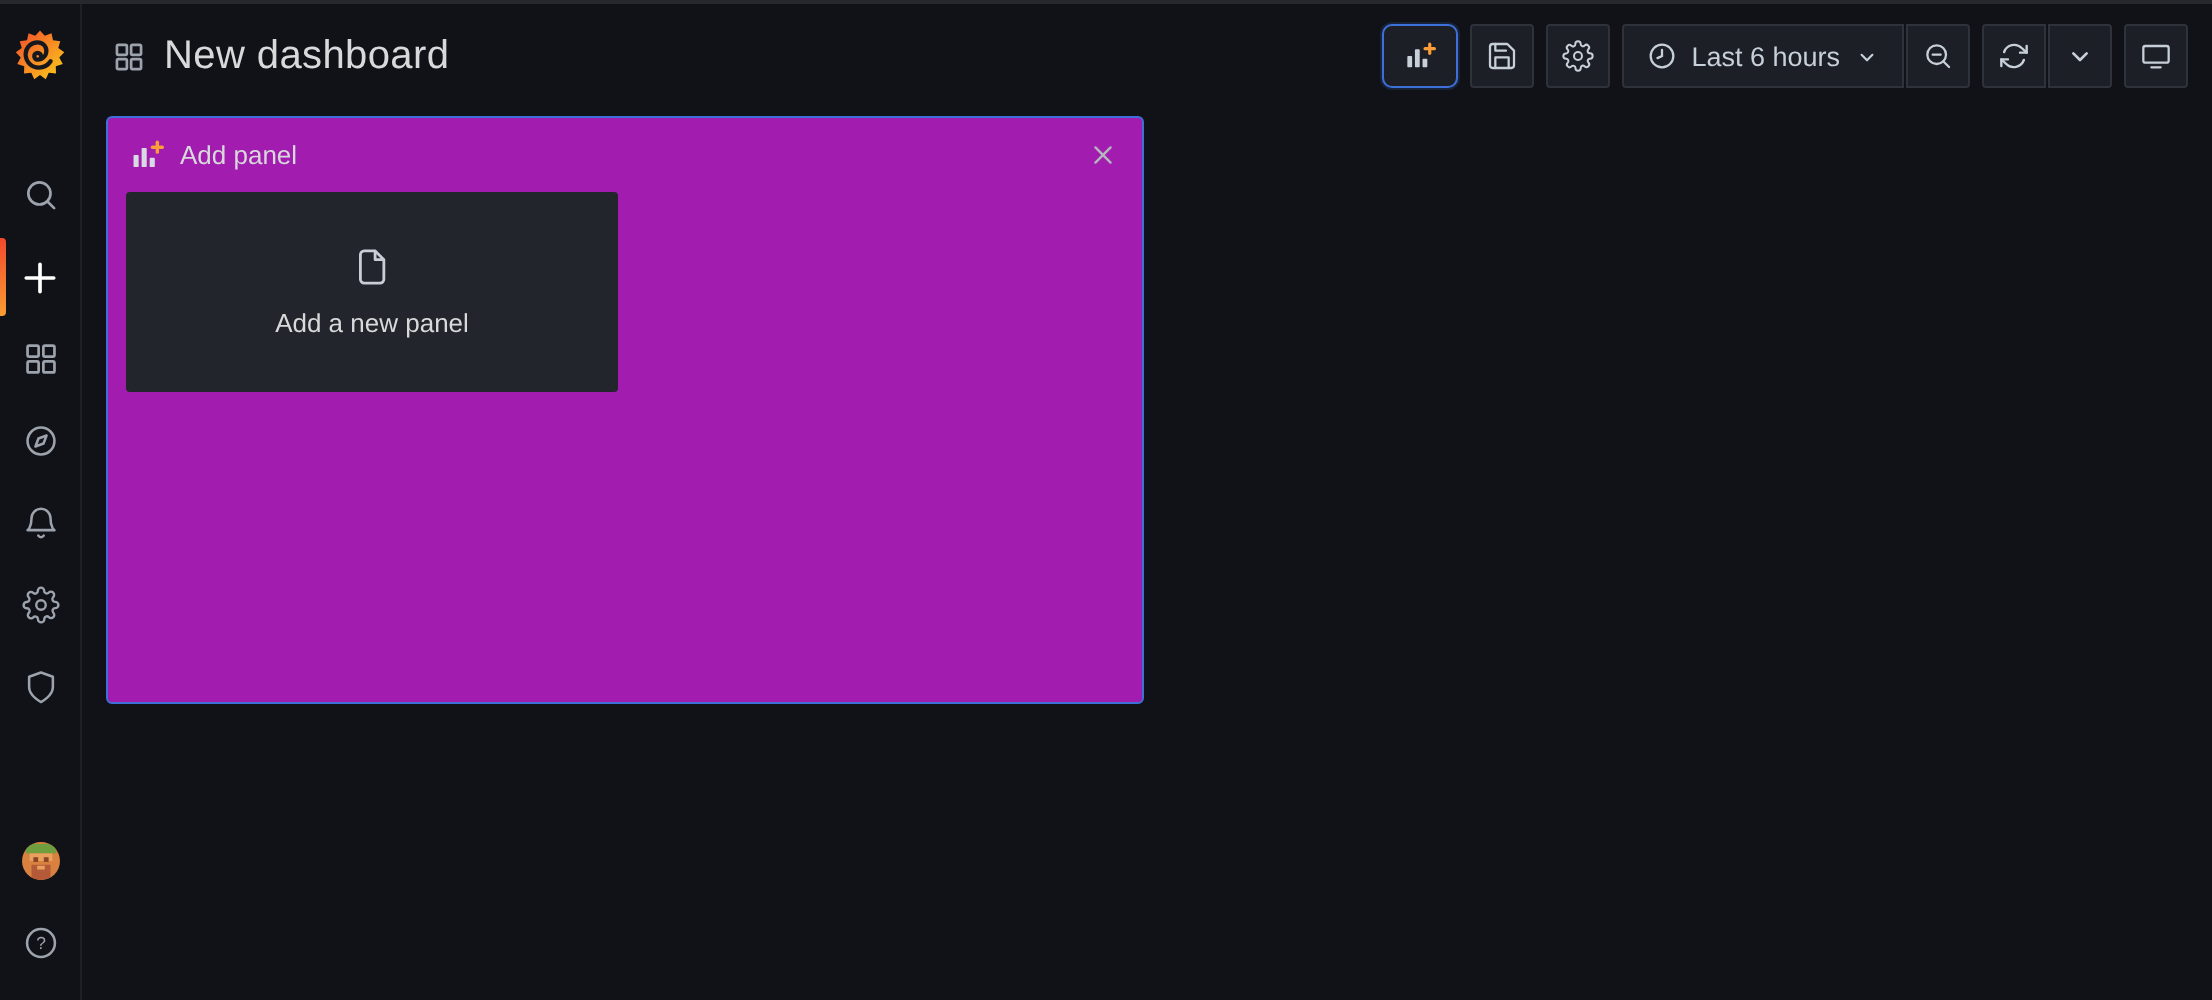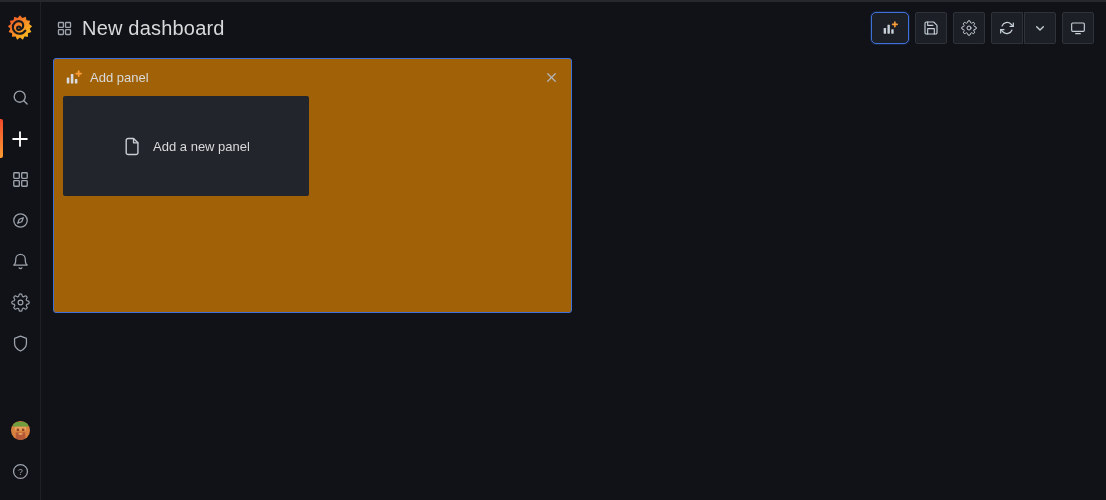--- a/index.html
+++ b/index.html
@@ -53,32 +53,32 @@
   .tb-btn svg { width:16px; height:16px; }
   .tb-btn .small-chev { width:13px; height:13px; }
   .tb-btn.primary { border:1px solid #3d71d9; border-radius:5px; min-width:38px; box-shadow:0 0 0 1px rgba(61,113,217,.18); }
   .btn-group .tb-btn { border-radius:0; }
   .btn-group .tb-btn:first-child { border-radius:2px 0 0 2px; }
   .btn-group .tb-btn:last-child { border-radius:0 2px 2px 0; }
   .time-btn { padding:0 11px; font-size:13.5px; font-weight:500; white-space:nowrap; }
 
   
   .widget {
-    position:absolute; left:53px; top:58px; width:519px; height:255px;
-    background:#a16207; border:1px solid #3d71d9; border-radius:3px; z-index:3;
+    position:absolute; left:53px; top:58px; width:519px; height:294px;
+    background:#a21caf; border:1px solid #3d71d9; border-radius:3px; z-index:3;
   }
   .widget-header { height:36px; display:flex; align-items:center; padding:0 11px; gap:8px; }
   .widget-header .hdr-icon { display:flex; }
   .widget-title { font-size:13px; font-weight:500; color:#d8d9da; flex:1; }
   .close-btn { color:#b4b7bd; cursor:pointer; display:flex; padding:2px; }
   .close-btn svg { width:13px; height:13px; }
   .widget-body { display:grid; grid-template-columns:1fr 1fr; gap:8px 7px; padding:1px 9px 0; }
   .option-card {
     height:100px; background:#22252b; border-radius:2px; cursor:pointer;
-    display:flex; flex-direction:row; align-items:center; justify-content:center; gap:10px;
+    display:flex; flex-direction:column; align-items:center; justify-content:center; gap:10px;
   }
   .option-card .card-icon { color:#c9ced6; display:flex; }
   .option-card svg { width:21px; height:21px; }
   .option-label { font-size:13px; color:#d8d9da; }
 </style>
 </head>
 <body>
 
 <div class="top-line"></div>
 
@@ -230,20 +230,45 @@
 
     <div class="tb-btn">
       <span style="display:flex">
         <svg viewBox="0 0 24 24" fill="none" stroke="currentColor" stroke-width="1.5" stroke-linecap="round" stroke-linejoin="round" width="16" height="16">
           <circle cx="12" cy="12" r="3"></circle>
           <path d="M19.4 15a1.65 1.65 0 0 0 .33 1.82l.06.06a2 2 0 0 1-2.83 2.83l-.06-.06a1.65 1.65 0 0 0-1.82-.33 1.65 1.65 0 0 0-1 1.51V21a2 2 0 0 1-4 0v-.09A1.65 1.65 0 0 0 9 19.4a1.65 1.65 0 0 0-1.82.33l-.06.06a2 2 0 0 1-2.83-2.83l.06-.06a1.65 1.65 0 0 0 .33-1.82 1.65 1.65 0 0 0-1.51-1H3a2 2 0 0 1 0-4h.09A1.65 1.65 0 0 0 4.6 9a1.65 1.65 0 0 0-.33-1.82l-.06-.06a2 2 0 0 1 2.83-2.83l.06.06a1.65 1.65 0 0 0 1.82.33H9a1.65 1.65 0 0 0 1-1.51V3a2 2 0 0 1 4 0v.09a1.65 1.65 0 0 0 1 1.51 1.65 1.65 0 0 0 1.82-.33l.06-.06a2 2 0 0 1 2.83 2.83l-.06.06a1.65 1.65 0 0 0-.33 1.82V9a1.65 1.65 0 0 0 1.51 1H21a2 2 0 0 1 0 4h-.09a1.65 1.65 0 0 0-1.51 1z"></path>
         </svg>
       </span>
     </div>
 
+    <div class="btn-group">
+      <div class="tb-btn time-btn">
+        <span style="display:flex">
+          <svg viewBox="0 0 24 24" fill="none" stroke="currentColor" stroke-width="1.7" stroke-linecap="round" width="15" height="15">
+            <circle cx="12" cy="12" r="8.5"></circle>
+              <polyline points="12 7.5 12 12 8.6 13.6"></polyline>
+          </svg>
+        </span>
+        <span>Last 6 hours</span>
+        <span style="display:flex">
+          <svg class="small-chev" viewBox="0 0 24 24" fill="none" stroke="currentColor" stroke-width="2" stroke-linecap="round" stroke-linejoin="round" width="13" height="13">
+            <polyline points="7 10 12 15 17 10"></polyline>
+          </svg>
+        </span>
+      </div>
+      <div class="tb-btn">
+        <span style="display:flex">
+          <svg viewBox="0 0 24 24" fill="none" stroke="currentColor" stroke-width="1.7" stroke-linecap="round" width="16" height="16">
+            <circle cx="11" cy="11" r="7"></circle>
+              <line x1="20.3" y1="20.3" x2="15.9" y2="15.9"></line>
+              <line x1="8" y1="11" x2="14" y2="11"></line>
+          </svg>
+        </span>
+      </div>
+    </div>
 
     <div class="btn-group">
       <div class="tb-btn">
         <span style="display:flex">
           <svg viewBox="0 0 24 24" fill="none" stroke="currentColor" stroke-width="1.8" stroke-linecap="round" stroke-linejoin="round" width="16" height="16">
             <polyline points="21.5 4.5 21.5 9.5 16.5 9.5"></polyline>
             <polyline points="2.5 19.5 2.5 14.5 7.5 14.5"></polyline>
             <path d="M4.6 9a8 8 0 0 1 13.2-3l3.7 3.5M2.5 14.5L6.2 18a8 8 0 0 0 13.2-3"></path>
           </svg>
         </span>

